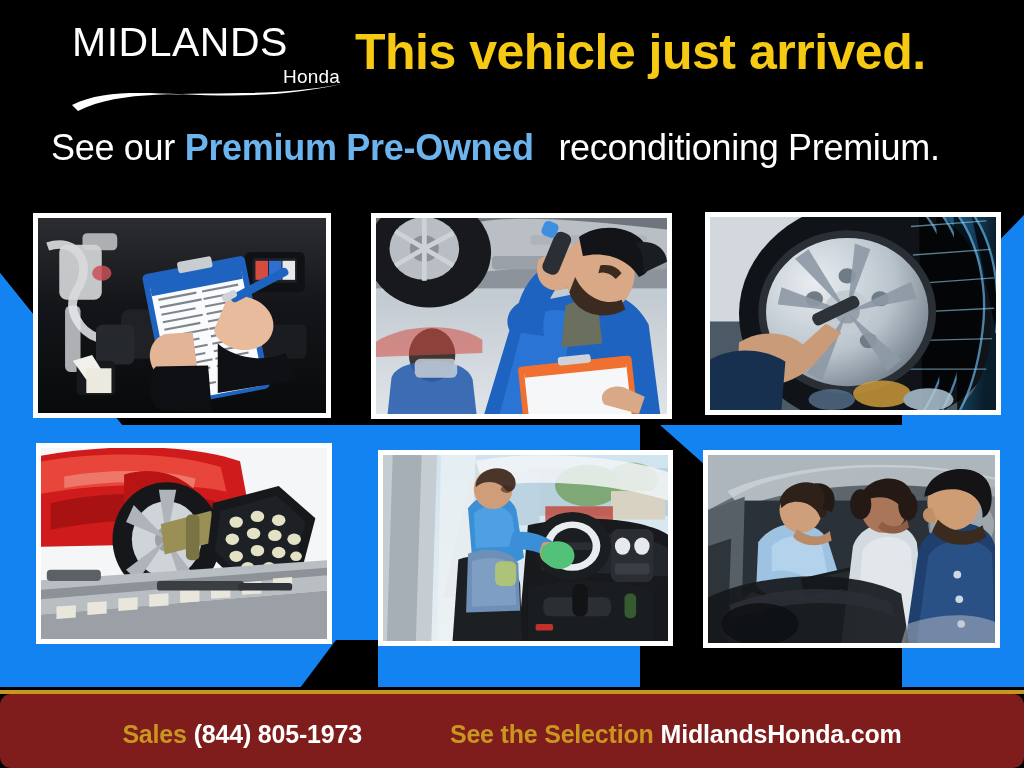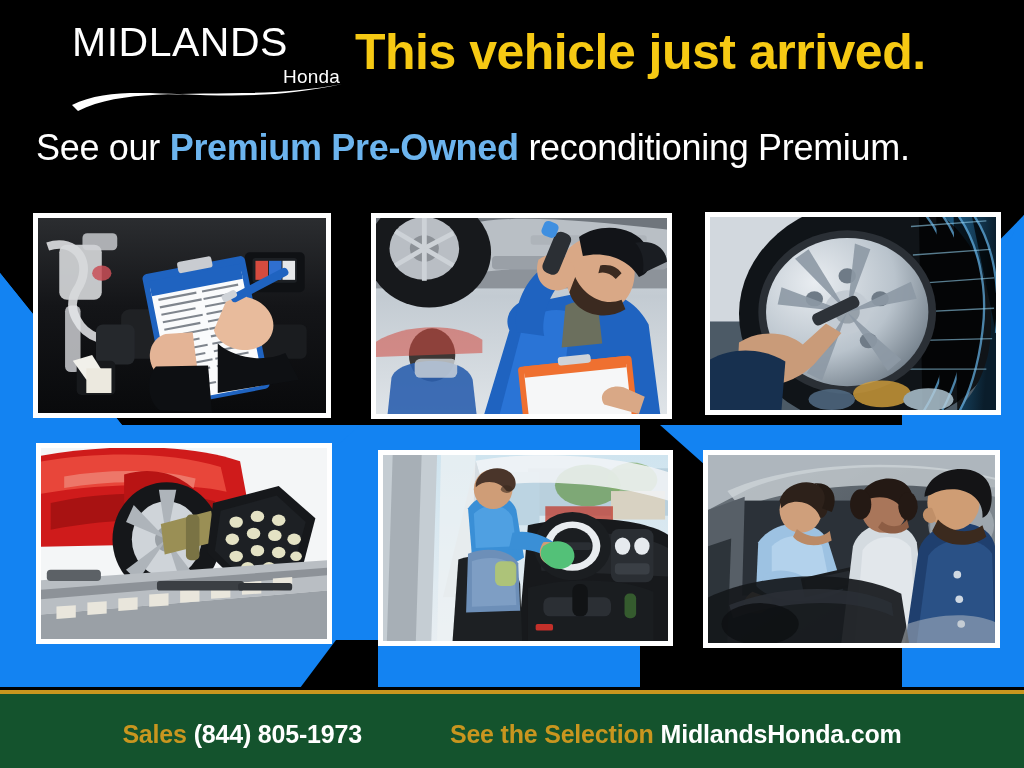--- a/index.html
+++ b/index.html
@@ -95,20 +95,21 @@
     color: #ffffff;
     white-space: nowrap;
     line-height: 1.1;
   }
   #subhead .hl {
     color: #6cb4ee;
   }
   #subhead .plain {
     color: #ffffff;
     font-weight: 400;
+    margin-left: 15px;
   }
 
   
   .photo {
     position: absolute;
     background: #1b1b1b;
     border: 5px solid #ffffff;
     box-sizing: border-box;
     overflow: hidden;
   }
@@ -136,21 +137,22 @@
     width: 1024px;
     height: 2px;
     background: #000000;
   }
   #footer {
     position: absolute;
     left: 0;
     top: 694px;
     width: 1024px;
     height: 74px;
-    background: #14532d;
+    background: #7f1d1d;
+    border-radius: 11px;
   }
   #footer-inner {
     position: absolute;
     left: 0;
     top: 26px;
     width: 1024px;
     text-align: center;
     white-space: nowrap;
   }
   .f-gold {

